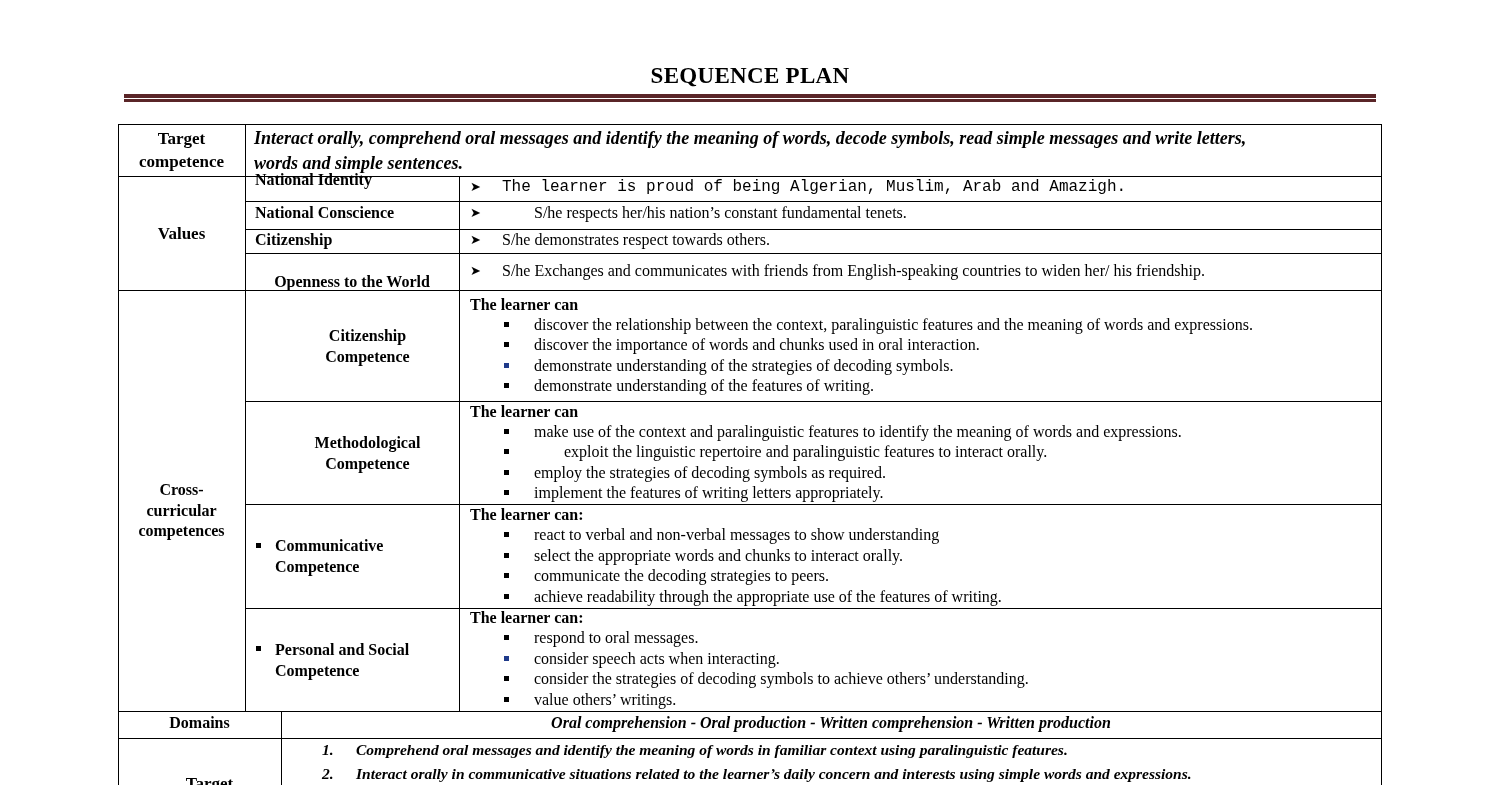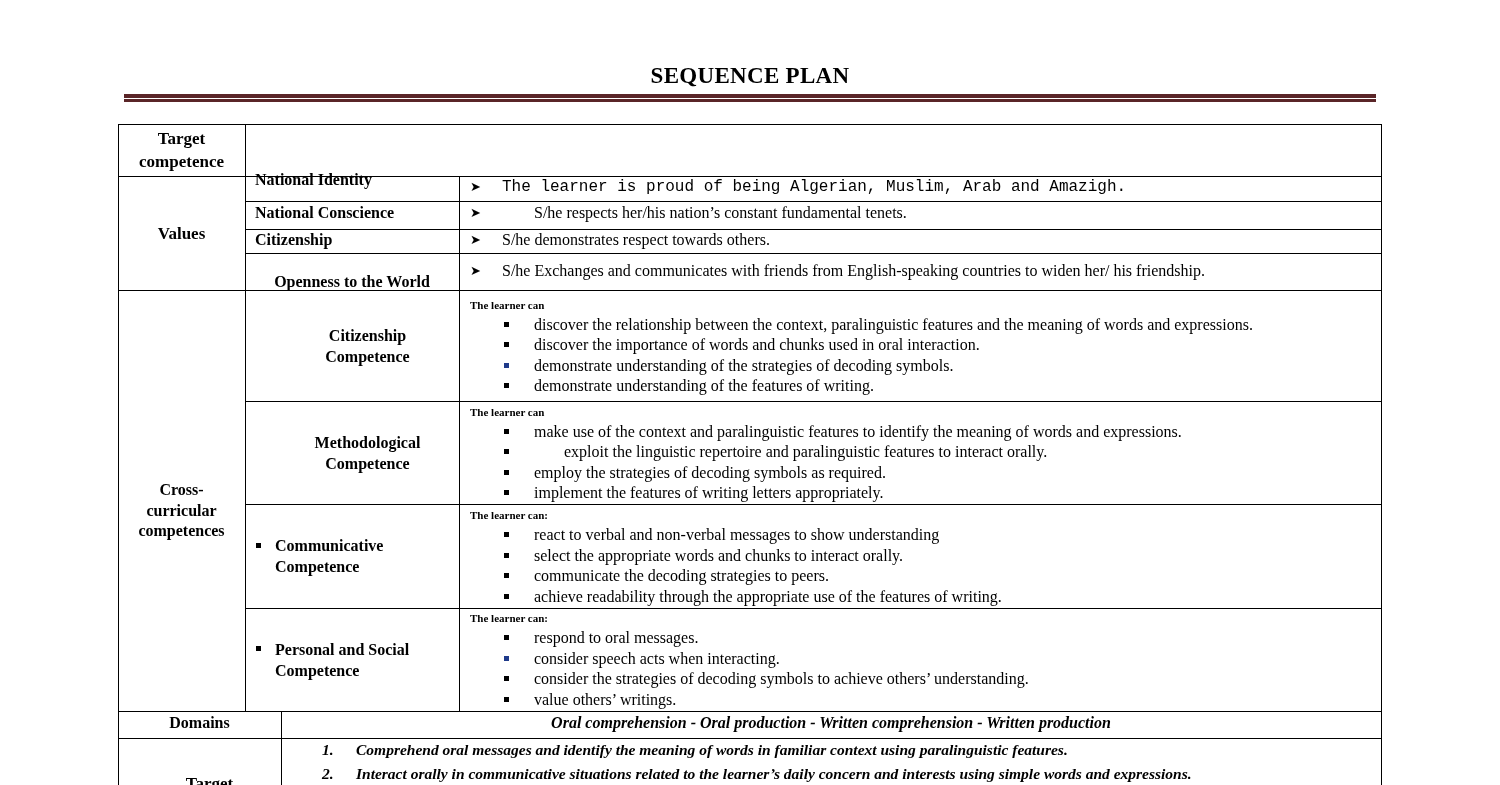--- a/index.html
+++ b/index.html
@@ -8,21 +8,21 @@
   .rule-thick { position:absolute; left:124px; width:1252px; top:94px; height:4px; background:#5a2528; }
   .rule-thin { position:absolute; left:124px; width:1252px; top:99px; height:3px; background:#5a2528; }
   .hline { position:absolute; height:1px; background:#000; }
   .vline { position:absolute; width:1px; background:#000; }
   .lbl { position:absolute; font-weight:bold; font-size:17px; text-align:center; line-height:21px; }
   .lbl-left { position:absolute; font-weight:bold; font-size:16px; line-height:20px; }
   .txt { position:absolute; font-size:16px; line-height:20px; white-space:nowrap; }
   .arrow { position:absolute; font-size:13px; line-height:20px; }
   .sq { position:absolute; width:5px; height:5px; background:#000; }
   .sq.blue { background:#1f3a8a; }
-  .head { position:absolute; font-weight:bold; font-size:11px; line-height:20px; }
+  .head { position:absolute; font-weight:bold; font-size:16px; line-height:20px; }
   .ital { font-style:italic; font-weight:bold; }
 </style>
 </head>
 <body>
 
 <div class="title">SEQUENCE PLAN</div>
 <div class="rule-thick"></div>
 <div class="rule-thin"></div>
 
 <div>
@@ -44,20 +44,22 @@
 
   <div class="vline" style="left:245px; top:124px; height:587px;"></div>
   <div class="vline" style="left:459px; top:176px; height:535px;"></div>
   <div class="vline" style="left:281px; top:711px; height:74px;"></div>
 
   <div class="lbl" style="left:118px; width:127px; top:128px;">
     <div>Target</div>
     <div style="margin-top:2px;">competence</div>
   </div>
   <div class="txt ital" style="left:254px; top:126px; font-size:18px; line-height:25px; width:1115px; text-align:justify;">
+    <div>Interact orally, comprehend oral messages and identify the meaning of words, decode symbols, read simple messages and write letters,</div>
+    <div>words and simple sentences.</div>
   </div>
 
   <div class="lbl" style="left:118px; width:127px; top:223px;">Values</div>
 
   <div class="lbl-left" style="left:255px; top:170px;">National Identity</div>
   <span class="arrow" style="left:470px; top:177px;">➤</span>
   <div class="txt" style="left:502px; top:177px;font-family:Liberation Mono, monospace;">The learner is proud of being Algerian, Muslim, Arab and Amazigh.</div>
 
   <div class="lbl-left" style="left:255px; top:203px;">National Conscience</div>
   <span class="arrow" style="left:470px; top:203px;">➤</span>

